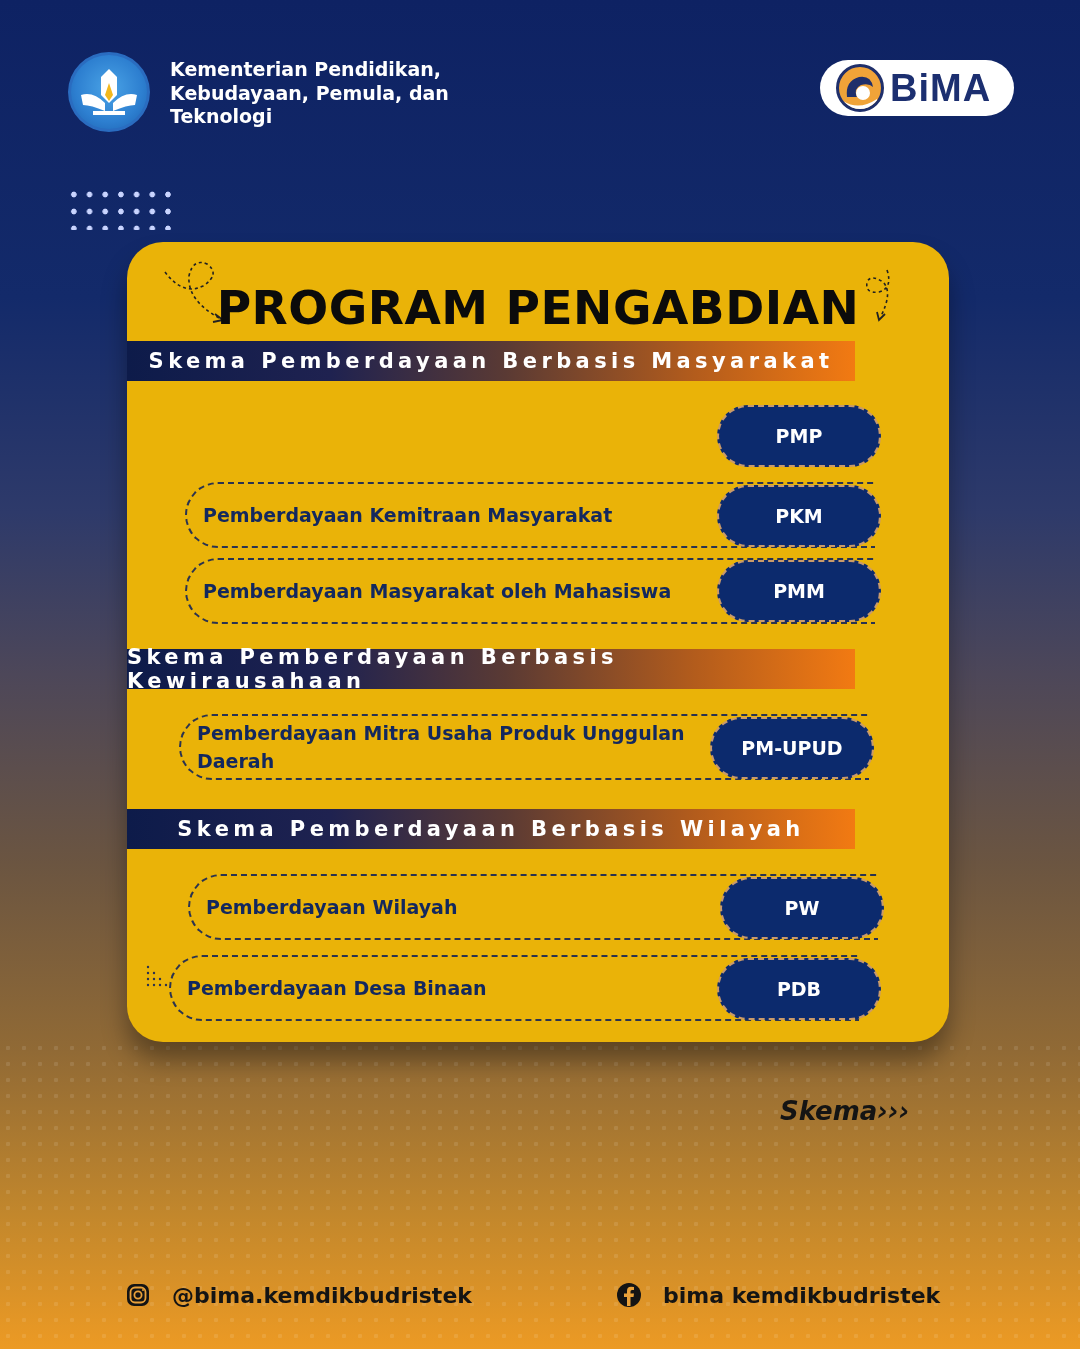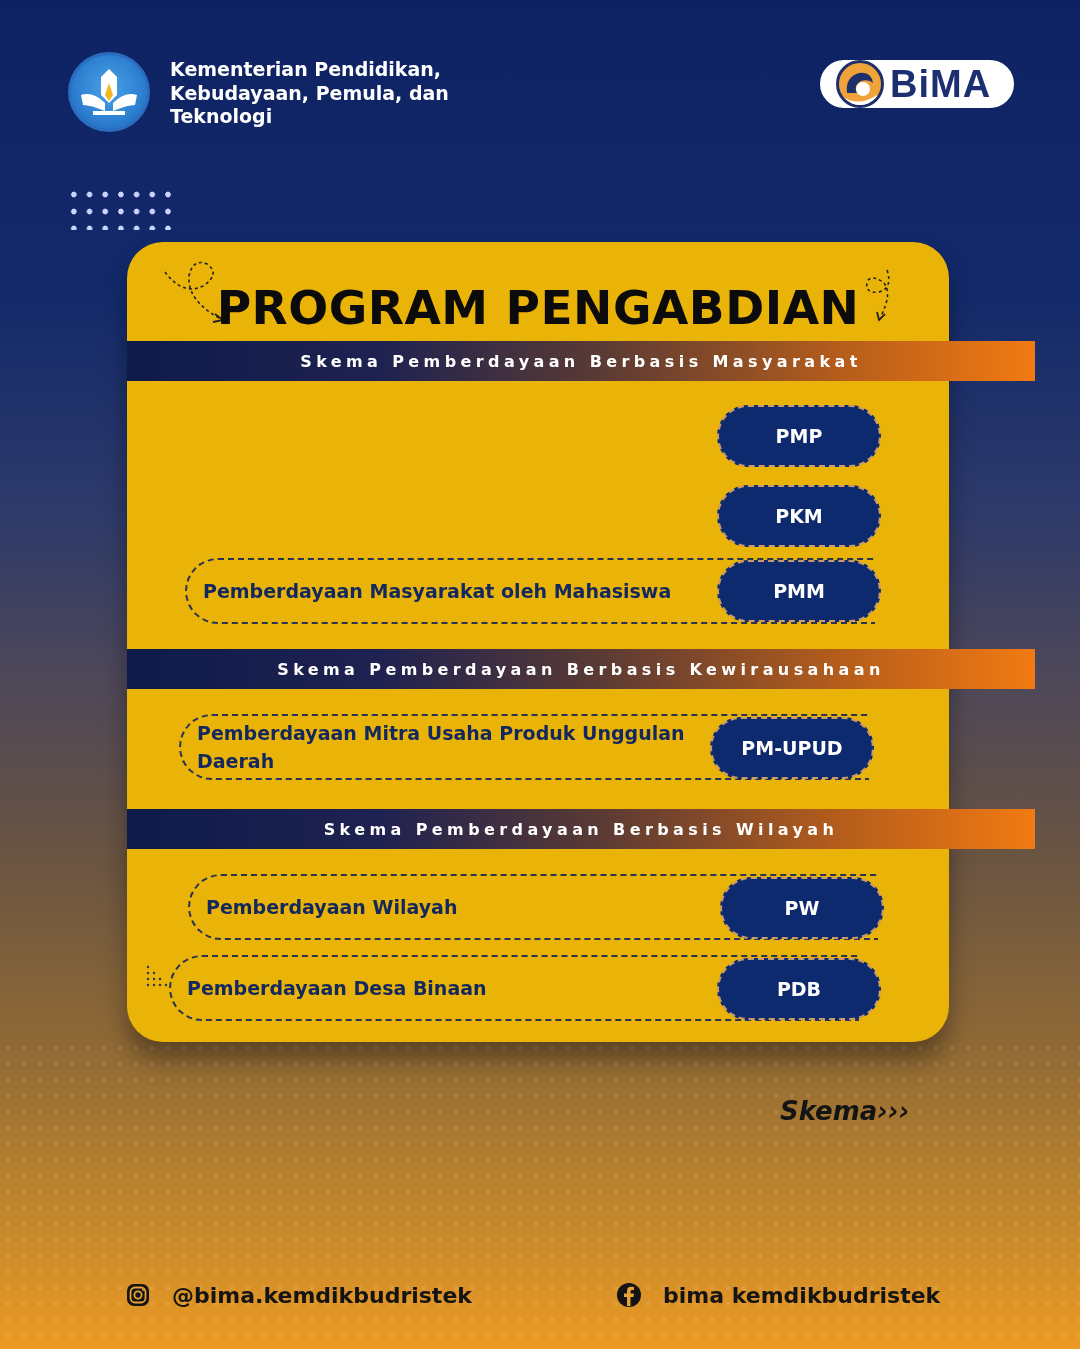--- a/index.html
+++ b/index.html
@@ -22,21 +22,21 @@
     background: radial-gradient(circle at 50% 45%, #4aa3e6 0%, #2d7fd0 60%, #1c5fae 100%);
     border: 3px solid #2a6cc0;
   }
   .logo-emblem svg { position: absolute; left: 0; top: 0; }
   .ministry-text {
     position: absolute; left: 170px; top: 58px;
     color: #ffffff; font-weight: bold; font-size: 19px; line-height: 23.5px;
     font-family: "DejaVu Sans", sans-serif;
   }
   .bima-pill {
-    position: absolute; left: 820px; top: 60px; width: 194px; height: 48px;
+    position: absolute; left: 820px; top: 60px; width: 194px; height: 56px;
     background: #ffffff; border-radius: 34px;
     display: flex; align-items: center; padding-left: 16px;
   }
   .bima-mark {
     width: 48px; height: 48px; border-radius: 50%;
     background: #f0a338; border: 3px solid #1f2f6b; position: relative; overflow: hidden;
   }
   .bima-word {
     margin-left: 6px; font-size: 38px; font-weight: bold; color: #1c2f70;
     letter-spacing: 1px; font-family: "Liberation Sans", sans-serif;
@@ -54,23 +54,23 @@
   }
   .title {
     position: absolute; left: 0; right: 0; top: 38px; text-align: center;
     font-family: "DejaVu Sans", sans-serif; font-weight: bold;
     font-size: 47px; color: #0b0b0b; letter-spacing: 0.5px;
   }
   .deco-left { position: absolute; left: 36px; top: 14px; }
   .deco-right { position: absolute; left: 732px; top: 26px; }
   .deco-dots { position: absolute; left: 18px; top: 722px; }
   .band {
-    position: absolute; left: 0; width: 908px; height: 40px;
+    position: absolute; left: 0; width: 728px; height: 40px;
     background: linear-gradient(90deg, #0d1b4a 0%, #1f2250 28%, #5a3a34 52%, #b35c1c 78%, #f27a12 100%);
-    color: #ffffff; font-weight: bold; font-size: 16px; letter-spacing: 4.4px;
+    color: #ffffff; font-weight: bold; font-size: 21px; letter-spacing: 4.4px;
     display: flex; align-items: center; justify-content: center;
     font-family: "DejaVu Sans", sans-serif;
   }
   .row {
     position: absolute; height: 66px;
     border: 2px dashed #2a3350; border-radius: 34px 0 0 34px;
     border-right: none;
     display: flex; align-items: center;
   }
   .row-label {
@@ -139,20 +139,23 @@
     <path d="M28 2 Q34 20 20 24 Q6 26 8 14 Q12 6 24 14 Q34 24 22 48" fill="none" stroke="#222" stroke-width="1.6" stroke-dasharray="3 3"></path>
     <path d="M18 44 L20 52 L26 46" fill="none" stroke="#222" stroke-width="1.8"></path>
   </svg>
 
   <div class="title">PROGRAM PENGABDIAN</div>
 
   <div class="band" style="top:99px;">Skema Pemberdayaan Berbasis Masyarakat</div>
 
   <div class="pill" style="left:590px; top:163px;">PMP</div>
 
+  <div class="row" style="left:58px; top:240px; width:690px;">
+    <span class="row-label">Pemberdayaan Kemitraan Masyarakat</span>
+  </div>
   <div class="pill" style="left:590px; top:243px;">PKM</div>
 
   <div class="row" style="left:58px; top:316px; width:690px;">
     <span class="row-label">Pemberdayaan Masyarakat oleh Mahasiswa</span>
   </div>
   <div class="pill" style="left:590px; top:318px;">PMM</div>
 
   <div class="band" style="top:407px;">Skema Pemberdayaan Berbasis Kewirausahaan</div>
 
   <div class="row" style="left:52px; top:472px; width:690px;">

